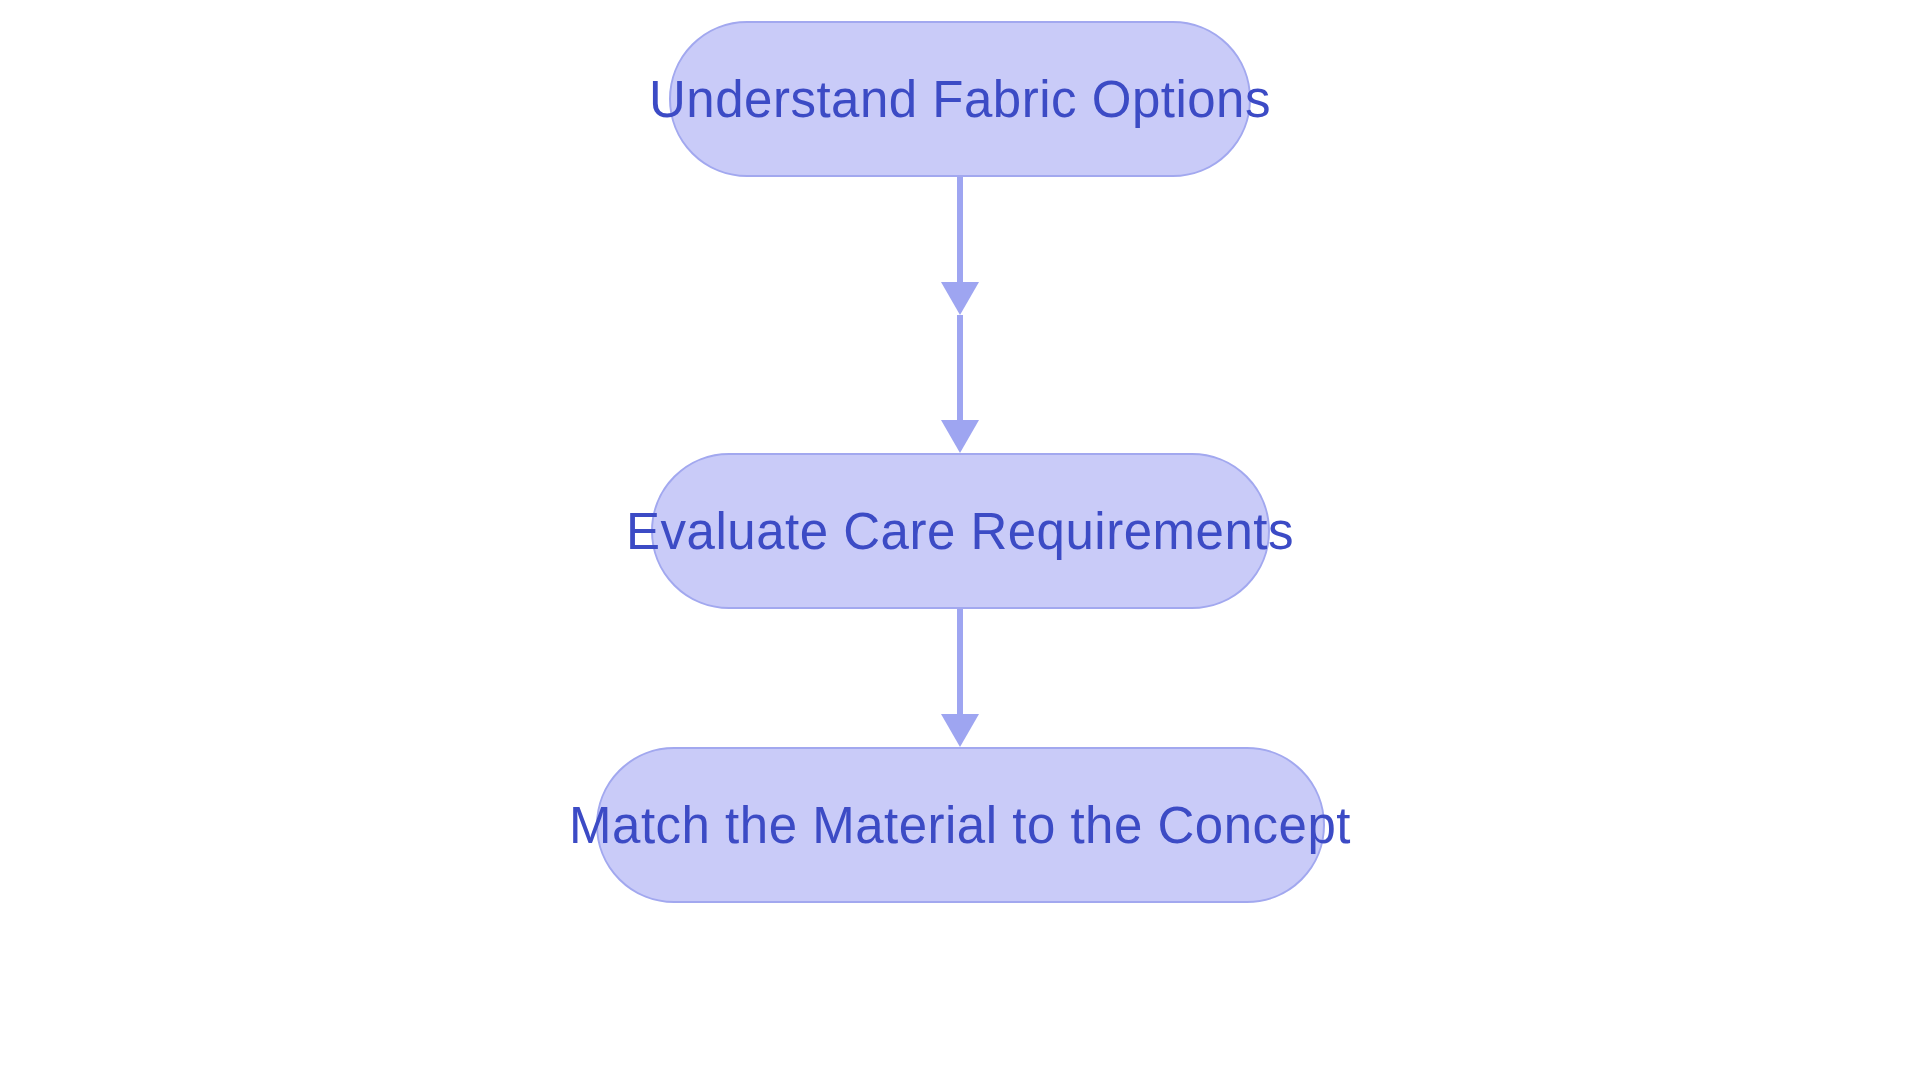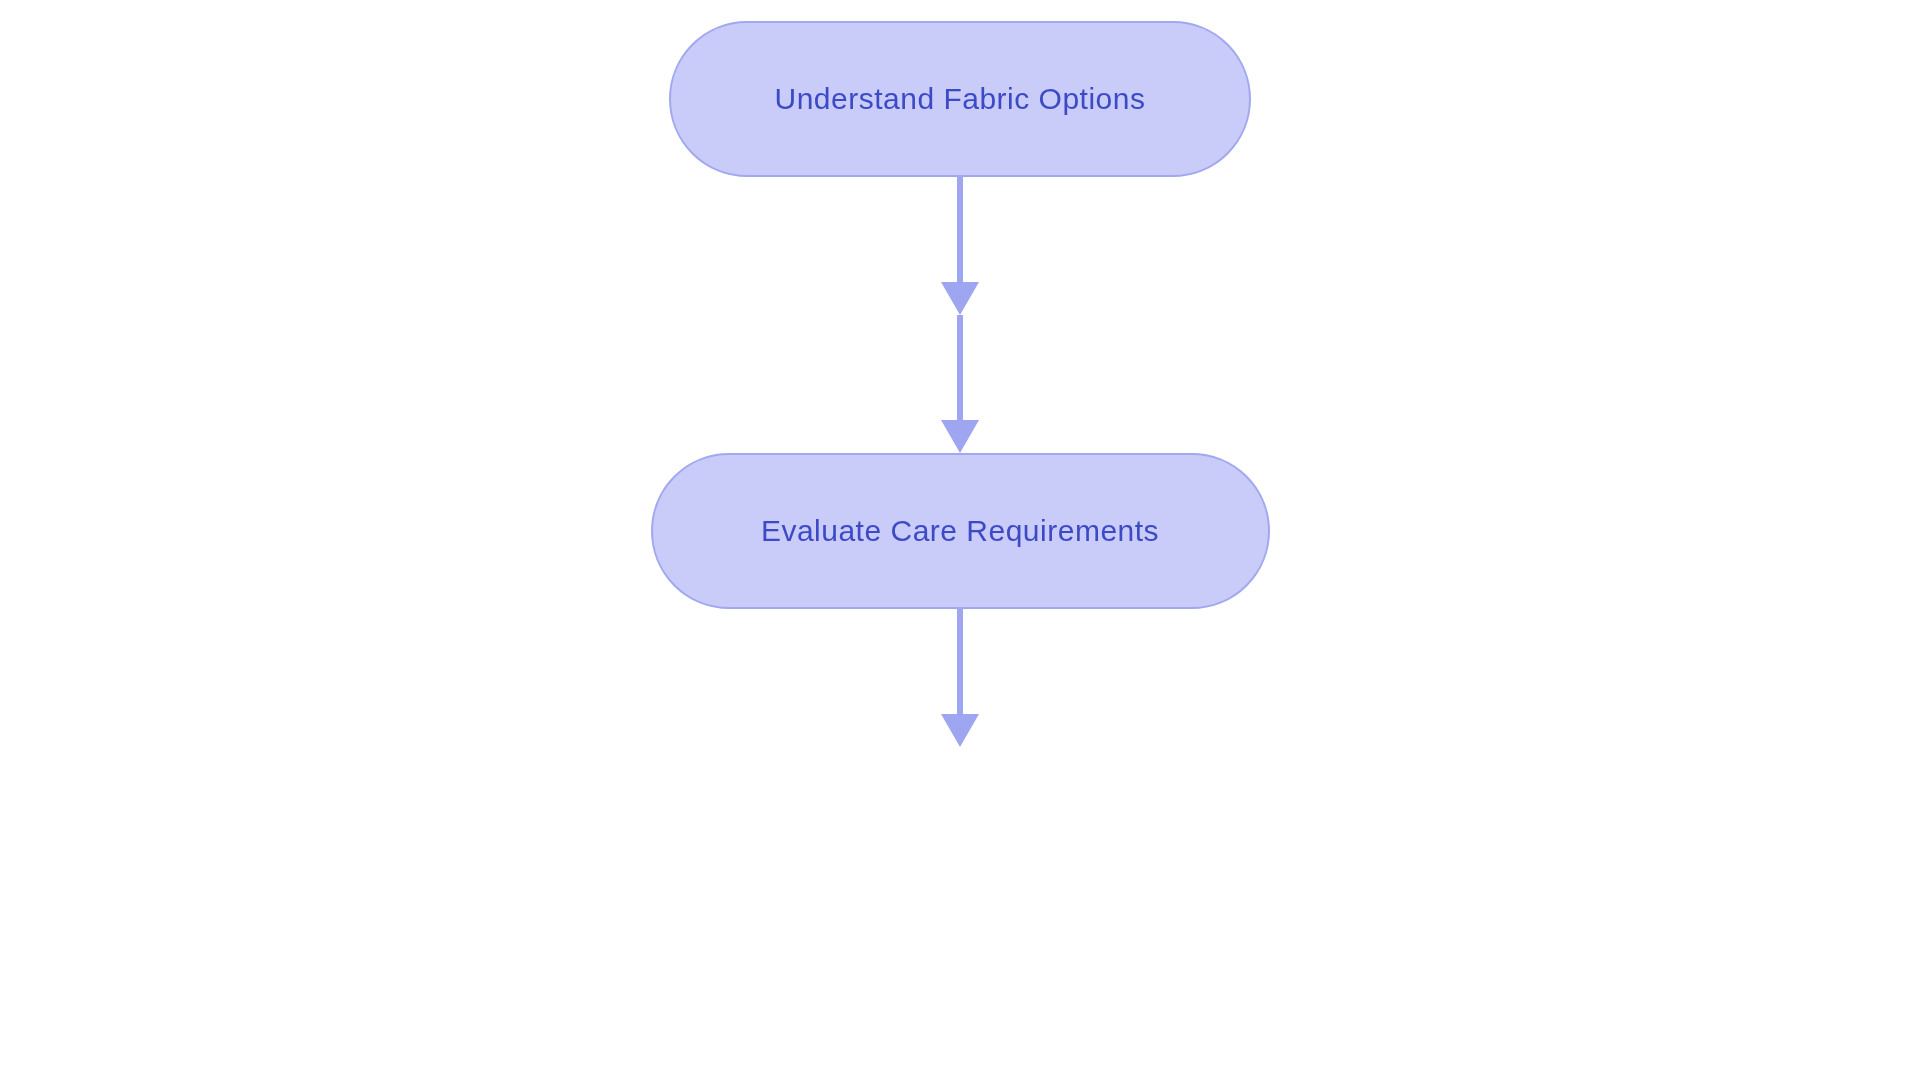--- a/index.html
+++ b/index.html
@@ -27,21 +27,21 @@
   }
   .node {
     height: 156px;
     border-radius: 78px;
     background: var(--node-fill);
     border: 2px solid var(--node-border);
     display: flex;
     align-items: center;
     justify-content: center;
     color: var(--text-color);
-    font-size: 30px;
+    font-size: 51px;
     font-weight: 400;
     letter-spacing: 0.5px;
     white-space: nowrap;
     flex-shrink: 0;
   }
   .node-1 { width: 582px; }
   .node-2 { width: 440px; }
   .node-3 { width: 619px; text-align: right; }
   .node-4 { width: 729px; }
   .arrow {
@@ -87,14 +87,17 @@
 
   <div class="node node-3">
     <span>Evaluate Care Requirements</span>
   </div>
 
   <div class="arrow">
     <div class="shaft"></div>
     <div class="head"></div>
   </div>
 
+  <div class="node node-4">
+    <span>Match the Material to the Concept</span>
+  </div>
 
 </div>
 
 </body></html>

